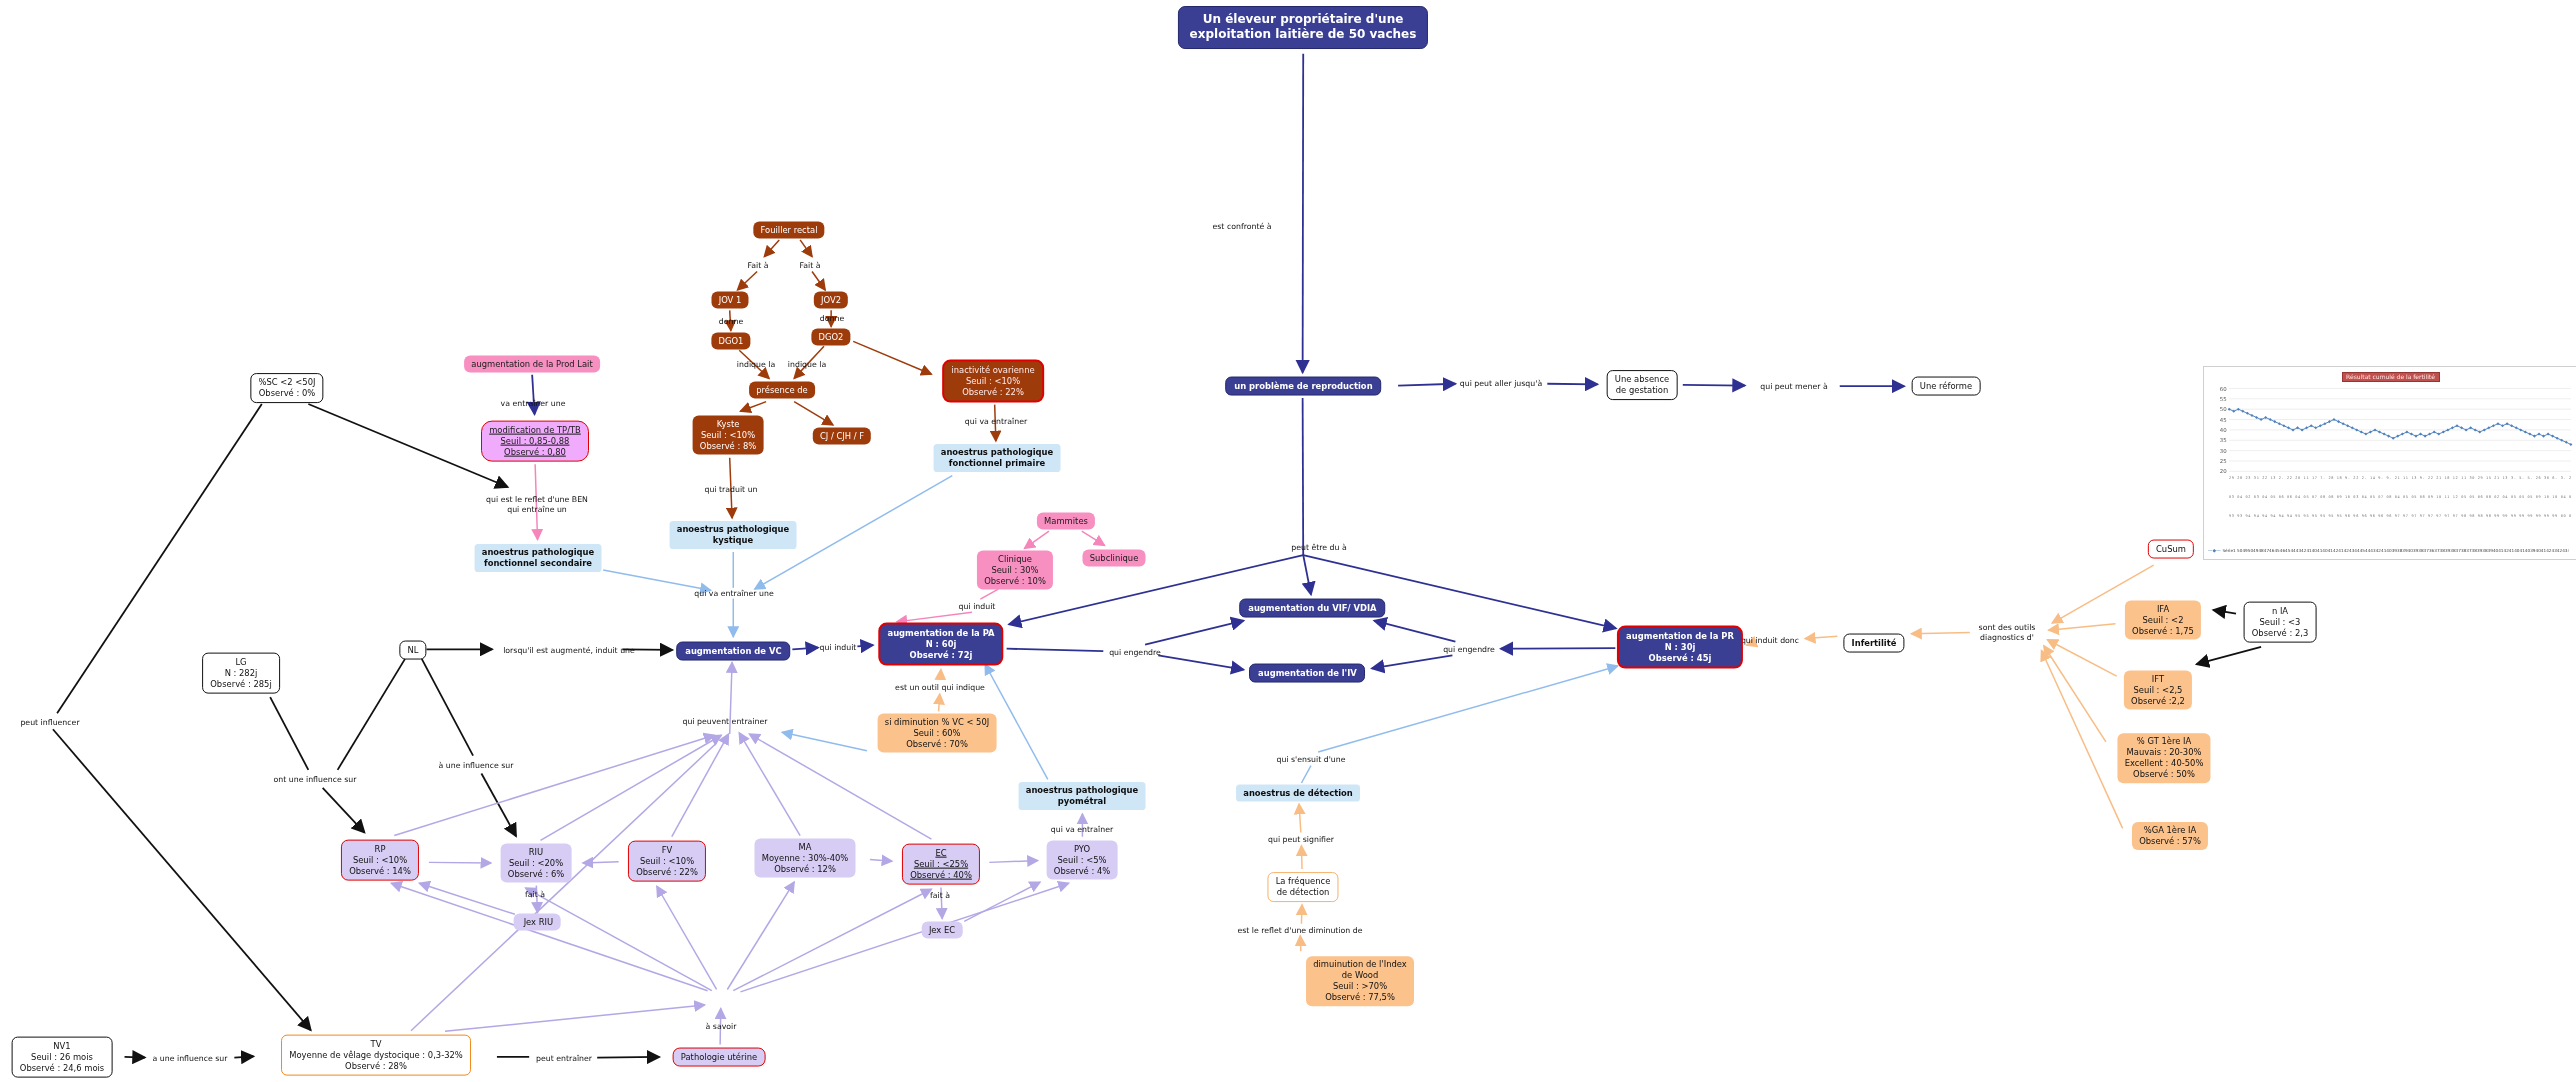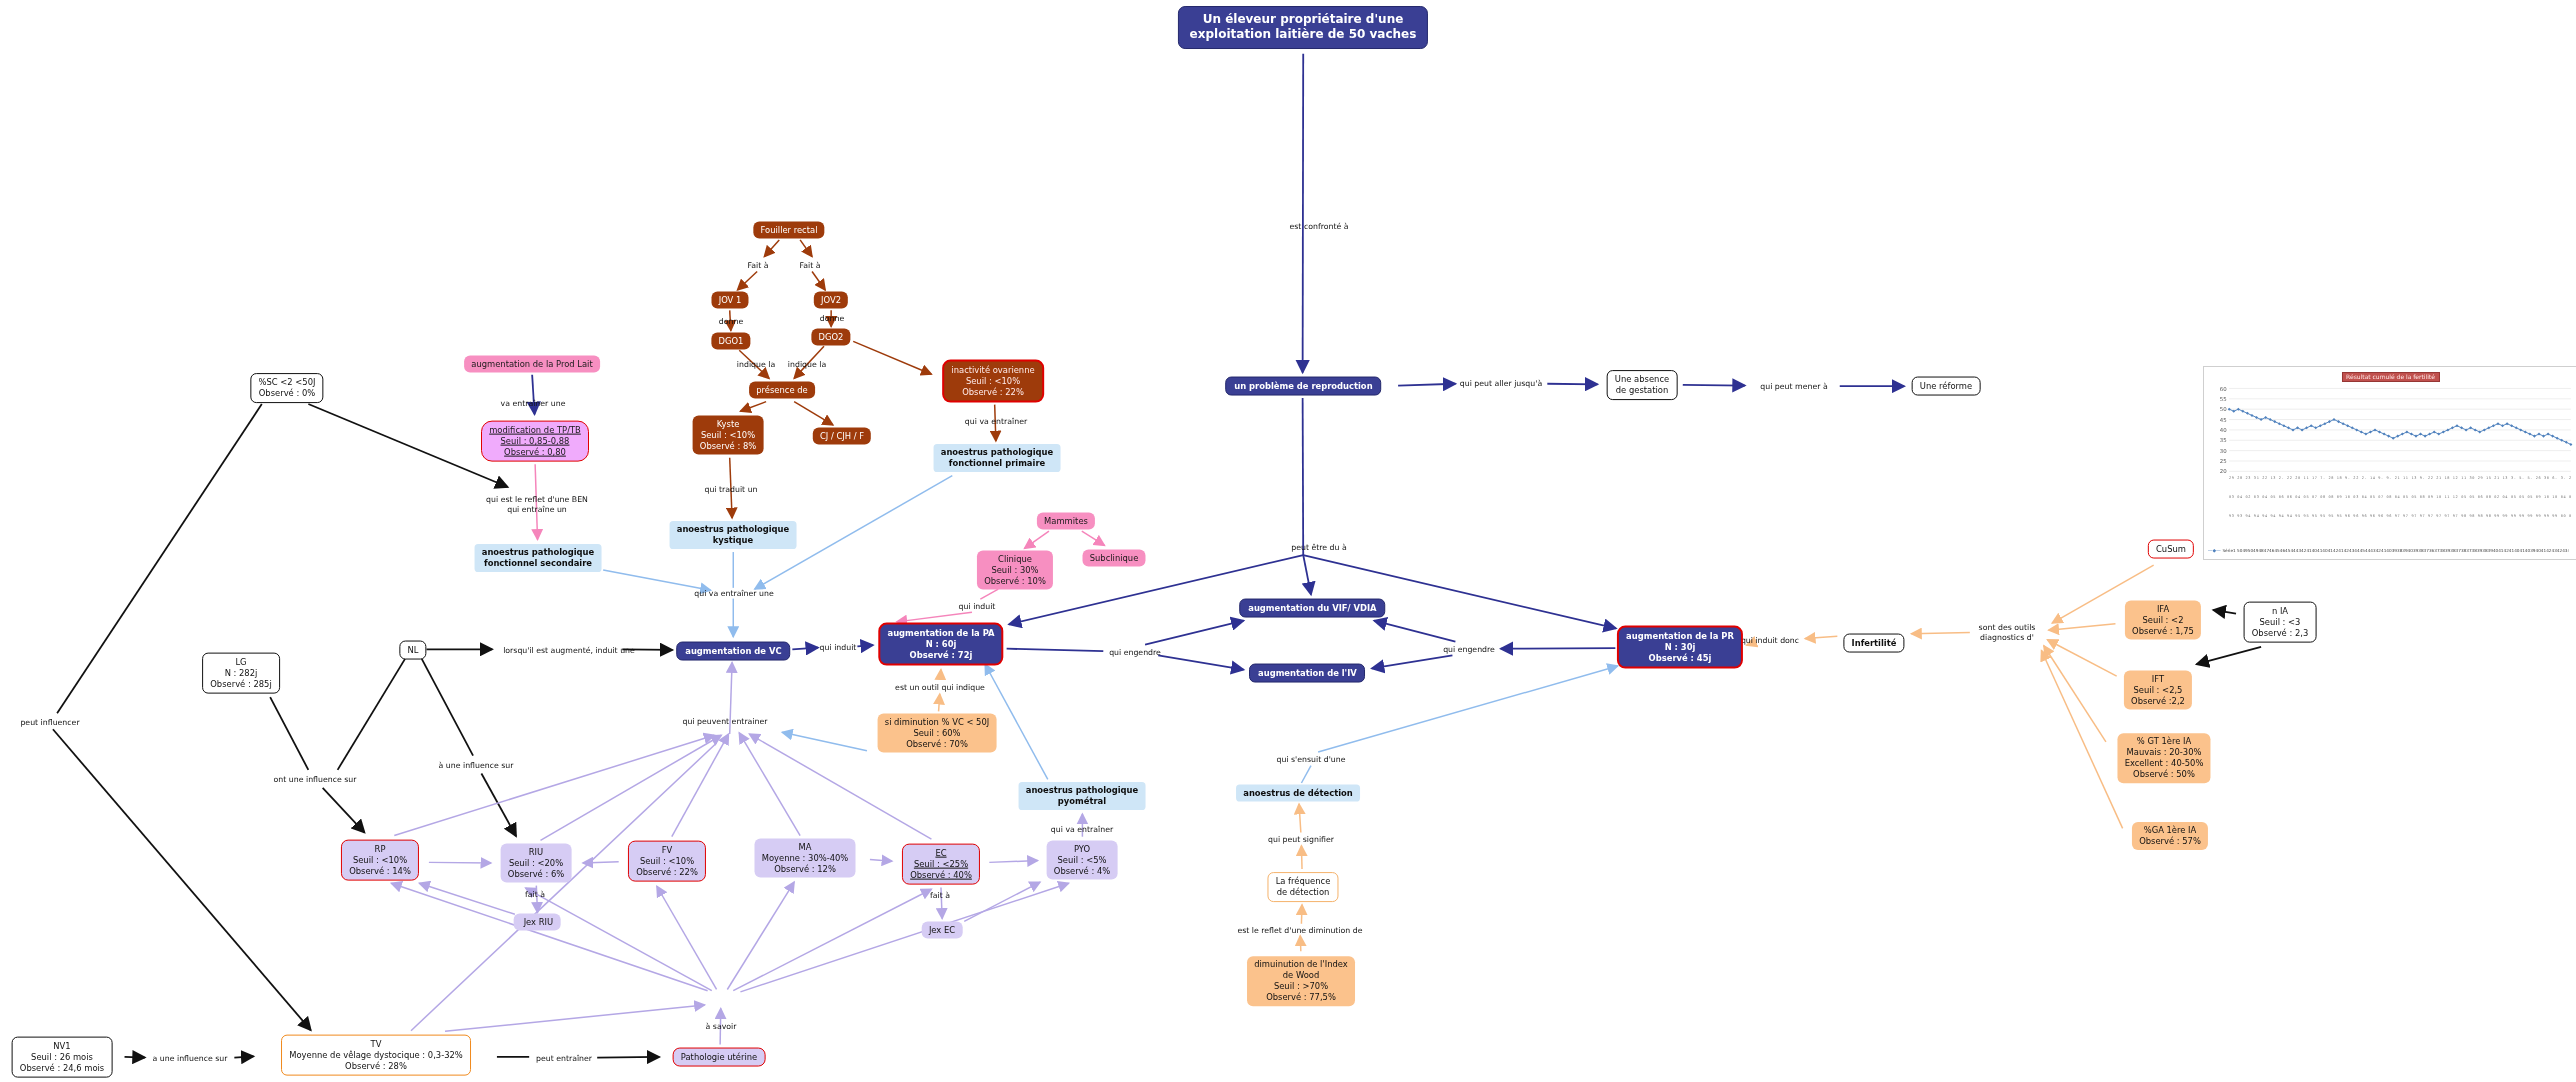--- a/index.html
+++ b/index.html
@@ -349,42 +349,42 @@
       <div class="node lavender" style="left: 942px; top: 930px;">
         <div>Jex EC</div>
       </div>
       <div class="node blue" style="left: 1298px; top: 793px;">
         <div>anoestrus de détection</div>
       </div>
       <div class="node white-orange" style="left: 1303px; top: 887px;">
         <div>La fréquence</div>
         <div>de détection</div>
       </div>
-      <div class="node orange" style="left: 1301px; top: 981px;">
+      <div class="node orange" style="left: 1360px; top: 981px;">
         <div>dimuinution de l'Index</div>
         <div>de Wood</div>
         <div>Seuil : &gt;70%</div>
         <div>Observé : 77,5%</div>
       </div>
       <div class="node white" style="left: 62px; top: 1057px;">
         <div>NV1</div>
         <div>Seuil : 26 mois</div>
         <div>Observé : 24,6 mois</div>
       </div>
       <div class="node white-orange2" style="left: 376px; top: 1055px;">
         <div>TV</div>
         <div>Moyenne de vêlage dystocique : 0,3-32%</div>
         <div>Observé : 28%</div>
       </div>
       <div class="node lavender-red" style="left: 719px; top: 1057px;">
         <div>Pathologie utérine</div>
       </div>
     </div>
   <div id="labels-layer">
-      <div class="elabel" style="left: 1319px; top: 226px;">est confronté à</div>
+      <div class="elabel" style="left: 1242px; top: 226px;">est confronté à</div>
       <div class="elabel" style="left: 758px; top: 265px;">Fait à</div>
       <div class="elabel" style="left: 810px; top: 265px;">Fait à</div>
       <div class="elabel" style="left: 731px; top: 321px;">donne</div>
       <div class="elabel" style="left: 832px; top: 318px;">donne</div>
       <div class="elabel" style="left: 756px; top: 364px;">indique la</div>
       <div class="elabel" style="left: 807px; top: 364px;">indique la</div>
       <div class="elabel" style="left: 996px; top: 421px;">qui va entraîner</div>
       <div class="elabel" style="left: 731px; top: 489px;">qui traduit un</div>
       <div class="elabel" style="left: 533px; top: 403px;">va entraîner une</div>
       <div class="elabel" style="left: 537px; top: 499px;">qui est le reflet d'une BEN</div>

